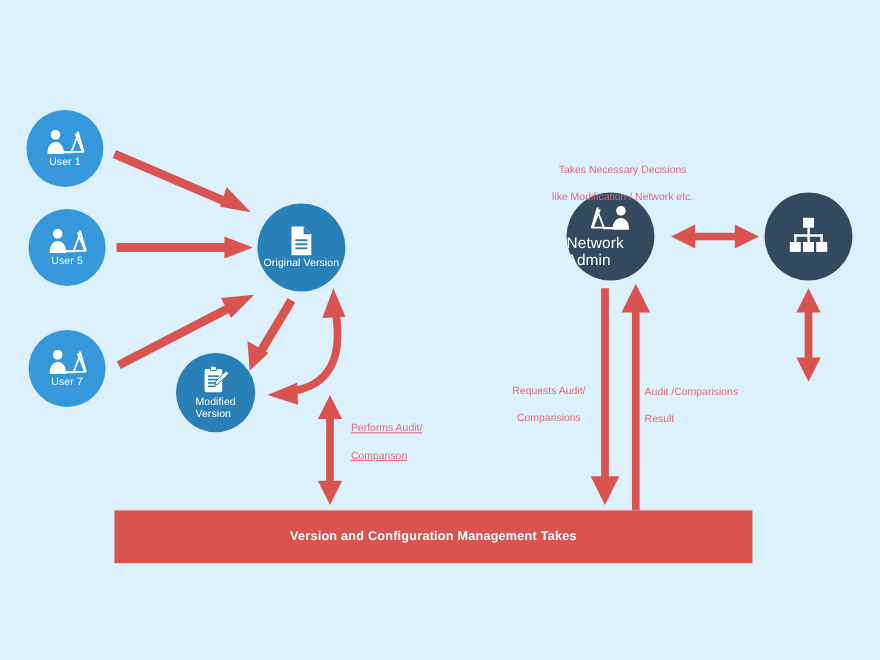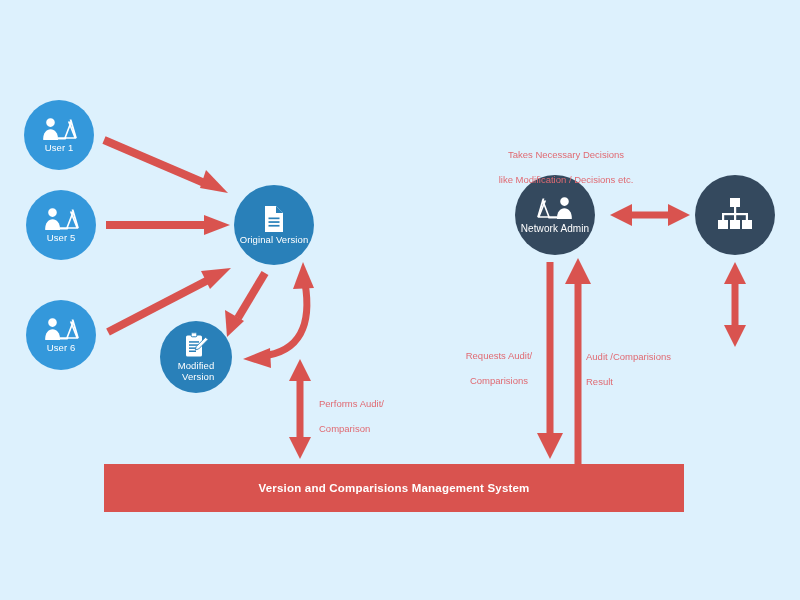--- a/index.html
+++ b/index.html
@@ -34,21 +34,21 @@
     align-items: center;
     justify-content: center;
     box-sizing: border-box;
   }
   .node .node-icon {
     display: block;
     line-height: 0;
   }
   .node .node-label {
     color: #ffffff;
-    text-align: right;
+    text-align: left;
     line-height: 1.12;
     letter-spacing: 0.1px;
   }
   
   .node-user {
     width: 70px;
     height: 70px;
     background: #3498db;
   }
   .node-user .node-label {
@@ -75,21 +75,21 @@
     font-size: 9.5px;
     margin-top: 2px;
   }
   
   .node-dark {
     width: 80px;
     height: 80px;
     background: #34495e;
   }
   .node-dark .node-label {
-    font-size: 10px;
+    font-size: 14px;
     margin-top: 2px;
   }
   
   .node-orange {
     width: 72px;
     height: 72px;
     background: #f9a825;
   }
   .node-orange .node-label {
     font-size: 9.5px;
@@ -215,21 +215,21 @@
   <div class="node node-user" style="left:26px; top:300px;">
     <span class="node-icon">
       <svg width="40" height="26" viewBox="0 0 40 26" xmlns="http://www.w3.org/2000/svg">
         <path d="M11.5 2.2c2.5 0 4.3 1.9 4.3 4.3 0 2.4-1.8 4.4-4.3 4.4S7.2 8.9 7.2 6.5c0-2.4 1.8-4.3 4.3-4.3z" fill="#fff"></path>
         <path d="M4.2 22.6c0-5.4 3.2-9.4 7.4-9.4 4.2 0 7.4 4 7.4 9.4v1.3H4.2z" fill="#fff"></path>
         <path d="M18.6 21.3h8.6v1.2c0 .5-.4.9-.9.9h-7.7z" fill="#fff"></path>
         <path d="M30.6 3.6h1.9l5.4 18.4h-1.9z" fill="#fff"></path>
         <path d="M36.2 22.0 L26.0 22.0 L32.0 6.2 L30.0 6.2 Z" fill="none" stroke="#fff" stroke-width="1.6"></path>
       </svg>
     </span>
-    <span class="node-label">User 6</span>
+    <span class="node-label">User 7</span>
   </div>
 
   <div class="node node-modified" style="left:160px; top:321px;">
     <span class="node-icon">
       <svg width="27" height="27" viewBox="0 0 27 27" xmlns="http://www.w3.org/2000/svg">
         <rect x="3" y="3.5" width="16" height="21" rx="1.6" fill="#fff"></rect>
         <rect x="8.2" y="0.8" width="5.6" height="4" rx="1" fill="#fff"></rect>
         <rect x="8.2" y="0.8" width="5.6" height="4" rx="1" fill="#fff" stroke="#2980b9" stroke-width="1"></rect>
         <rect x="6" y="9.2" width="10" height="1.5" fill="#2980b9"></rect>
         <rect x="6" y="12.3" width="10" height="1.5" fill="#2980b9"></rect>
@@ -282,35 +282,35 @@
         <rect x="17" y="16" width="2.2" height="7.2" fill="#fff"></rect>
         <rect x="28.8" y="16" width="2.2" height="7.2" fill="#fff"></rect>
       </svg>
     </span>
     <span class="node-label"></span>
   </div>
 
 
   <div class="caption caption-center" style="left:480px; top:137px; width:172px;">
     <div>Takes Necessary Decisions</div>
-    <div>like Modification / Decisions etc.</div>
+    <div>like Modification / Network etc.</div>
   </div>
 
   <div class="caption caption-center" style="left:452px; top:338px; width:94px;">
     <div>Requests Audit/</div>
     <div>Comparisions</div>
   </div>
 
   <div class="caption caption-left" style="left:586px; top:339px; width:110px;">
     <div>Audit /Comparisions</div>
     <div>Result</div>
   </div>
 
-  <div class="caption caption-left" style="left:319px; top:386px; width:96px;">
+  <div class="caption caption-left" style="left:319px; top:372px; width:96px;text-decoration:underline;">
     <div>Performs Audit/</div>
     <div>Comparison</div>
   </div>
 
   <div id="bottom-bar">
-    <span class="bar-label">Version and Comparisions Management System</span>
+    <span class="bar-label">Version and Configuration Management Takes</span>
   </div>
 
 </div>
 
 </body></html>

